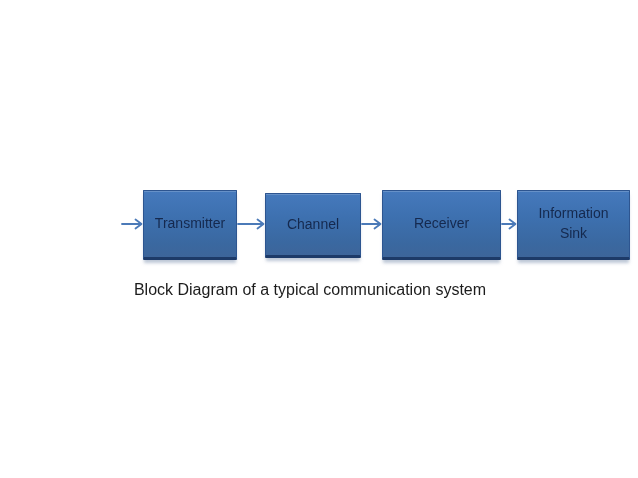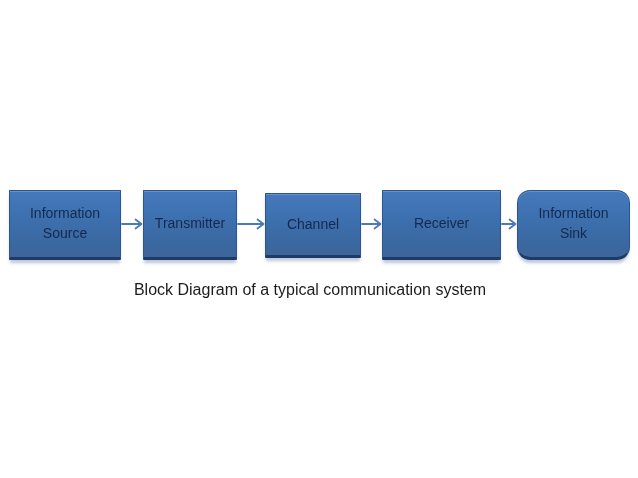--- a/index.html
+++ b/index.html
@@ -30,21 +30,21 @@
     box-shadow: 0 4px 3px -1px rgba(125, 145, 175, 0.5),
                 inset 0 1px 0 rgba(255, 255, 255, 0.18);
     color: #15294e;
     font-size: 14px;
     line-height: 1.4;
   }
   .block-1 { left: 9px;   top: 190px; width: 112px; height: 70px; }
   .block-2 { left: 143px; top: 190px; width: 94px;  height: 70px; text-align: right; }
   .block-3 { left: 265px; top: 193px; width: 96px;  height: 65px; }
   .block-4 { left: 382px; top: 190px; width: 119px; height: 70px; }
-  .block-5 { left: 517px; top: 190px; width: 113px; height: 70px; border-radius: 13px; }
+  .block-5 { left: 517px; top: 190px; width: 113px; height: 70px; }
 
   .arrow {
     position: absolute;
     top: 217px;
     height: 14px;
     overflow: visible;
   }
   .arrow line, .arrow polyline {
     stroke: #4b7ab8;
     stroke-width: 1.8;
@@ -67,23 +67,20 @@
     color: #1c1c1c;
     font-size: 16px;
     line-height: 1.2;
   }
 </style>
 </head>
 <body>
 
 <div class="stage">
 
-  <div class="block block-1">
-    <span>Information Source</span>
-  </div>
 
   <svg class="arrow arrow-1">
     <line x1="0" y1="7" x2="18" y2="7"></line>
     <polyline points="13.5,2.5 19.5,7 13.5,11.5"></polyline>
   </svg>
 
   <div class="block block-2">
     <span>Transmitter</span>
   </div>
 

